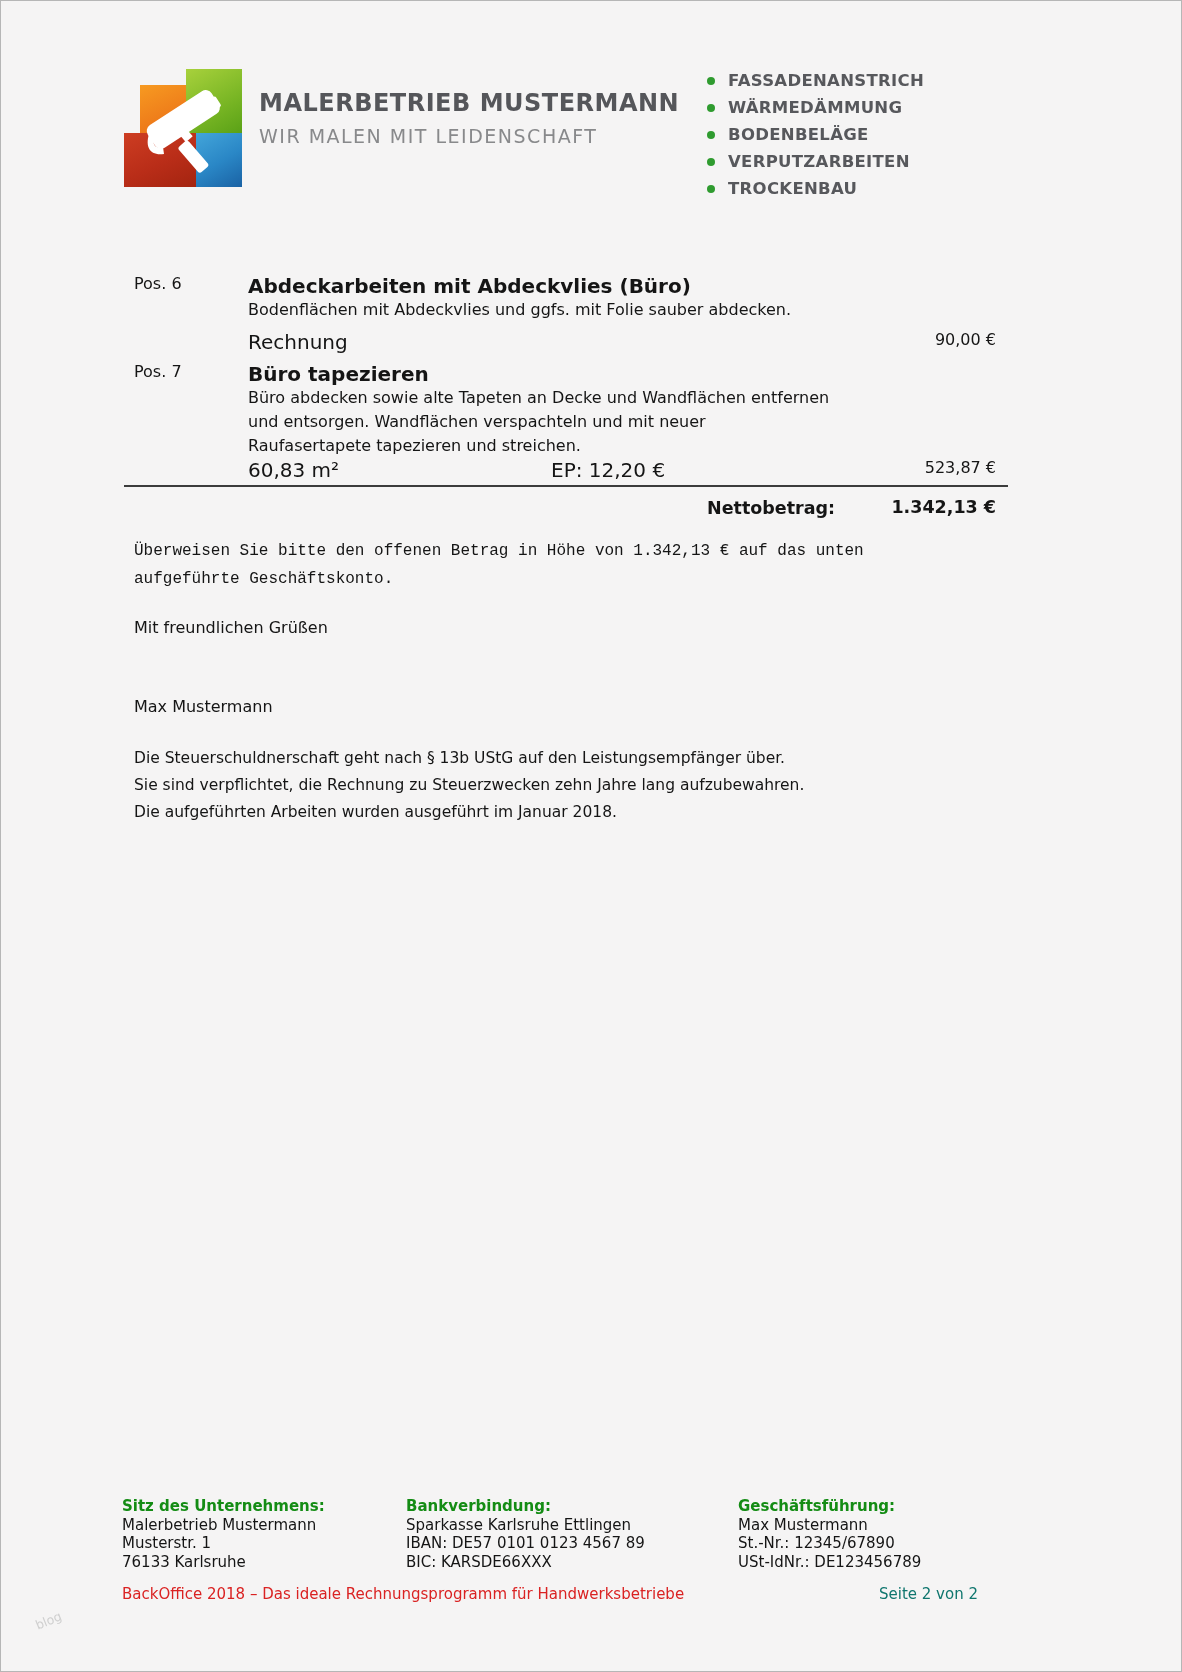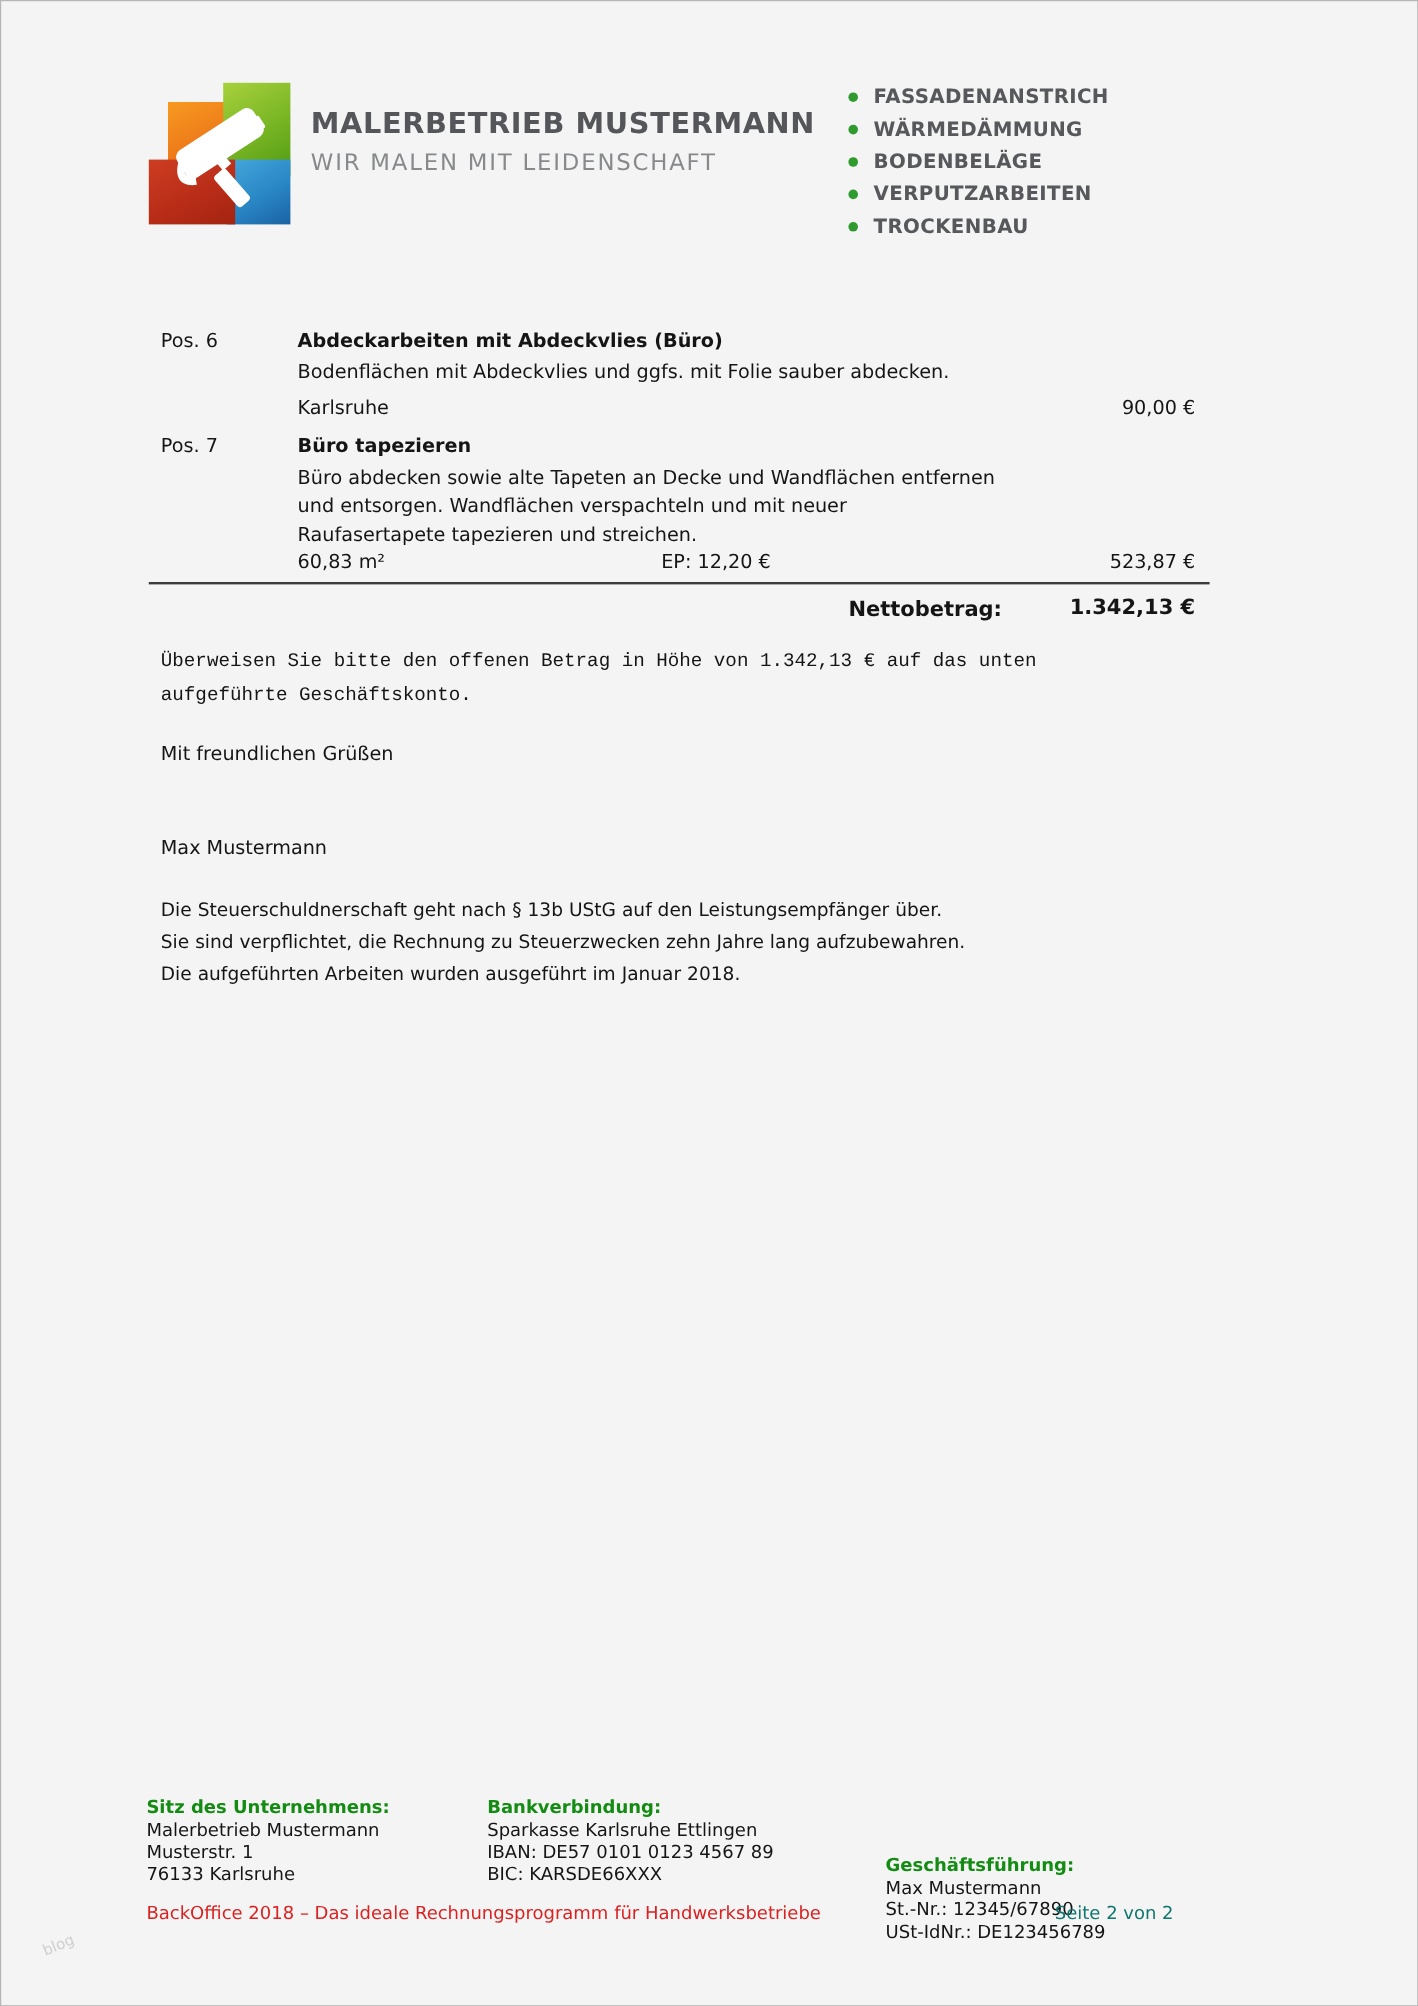--- a/index.html
+++ b/index.html
@@ -24,37 +24,37 @@
 
   .services { left:706px; top:66px; }
   .service { display:flex; align-items:center; height:27px; }
   .service .dot { width:8px; height:8px; border-radius:50%; background:#2f9b2f; margin-right:13px; flex:0 0 auto; }
   .service .lbl { font-size:16.5px; font-weight:700; color:#57585c; letter-spacing:.3px; }
 
   
   .pos-label { left:133px; font-size:16px; }
   .col2 { left:247px; }
   .bold { font-weight:700; }
-  .fs16 { font-size:16px; }
+  .fs16 { font-size:20px; }
   .price { right:185px; font-size:16px; text-align:right; }
   .desc { max-width:585px; line-height:24px; font-size:16px; }
 
   .divider { left:123px; top:484px; width:884px; height:0; border-top:2px solid #3c3c3c; }
   .netto-label { right:346px; top:497px; font-size:17.5px; font-weight:700; }
   .netto-value { right:185px; top:496px; font-size:17.5px; font-weight:700; }
 
   .para { left:133px; top:536px; max-width:820px; font-size:16px; line-height:28px;font-family:Liberation Mono, monospace; }
   .mfg { left:133px; top:617px; font-size:16px; }
   .sig { left:133px; top:696px; font-size:16px; }
 
   .legal { left:133px; top:744px; font-size:15.5px; line-height:27px; }
 
   
   .fcol { top:1496px; font-size:15px; line-height:18.5px; }
-  .fcol-1 { left:121px; } .fcol-2 { left:405px; } .fcol-3 { left:737px;margin-top:48px; }
+  .fcol-1 { left:121px; } .fcol-2 { left:405px; } .fcol-3 { left:737px; }
   .fcol .head { color:#148c14; font-weight:700; }
   .foot-tag { left:121px; top:1584px; font-size:15px; color:#da2222; }
   .foot-page { left:878px; top:1584px; font-size:15px; color:#0f766e; }
 
   .watermark { left:34px; top:1612px; font-size:12.5px; color:#cfcfcf; transform:rotate(-22deg); }
 </style>
 </head>
 <body>
 
 <div class="page">
@@ -97,21 +97,21 @@
     </div>
     <div class="service">
       <span class="dot"></span>
       <span class="lbl">TROCKENBAU</span>
     </div>
   </div>
 
   <div class="abs pos-label" style="top:273px;">Pos. 6</div>
   <div class="abs col2 fs16 bold" style="top:273px;">Abdeckarbeiten mit Abdeckvlies (Büro)</div>
   <div class="abs col2 desc" style="top:297px;">Bodenflächen mit Abdeckvlies und ggfs. mit Folie sauber abdecken.</div>
-  <div class="abs col2 fs16" style="top:329px;">Karlsruhe</div>
+  <div class="abs col2 fs16" style="top:329px;">Rechnung</div>
   <div class="abs price" style="top:329px;">90,00 €</div>
 
   <div class="abs pos-label" style="top:361px;">Pos. 7</div>
   <div class="abs col2 fs16 bold" style="top:361px;">Büro tapezieren</div>
   <div class="abs col2 desc" style="top:385px;">Büro abdecken sowie alte Tapeten an Decke und Wandflächen entfernen und entsorgen. Wandflächen verspachteln und mit neuer Raufasertapete tapezieren und streichen.</div>
   <div class="abs col2 fs16" style="top:457px;">60,83 m²</div>
   <div class="abs fs16" style="left:550px; top:457px;">EP: 12,20 €</div>
   <div class="abs price" style="top:457px;">523,87 €</div>
 
   <div class="abs divider"></div>

